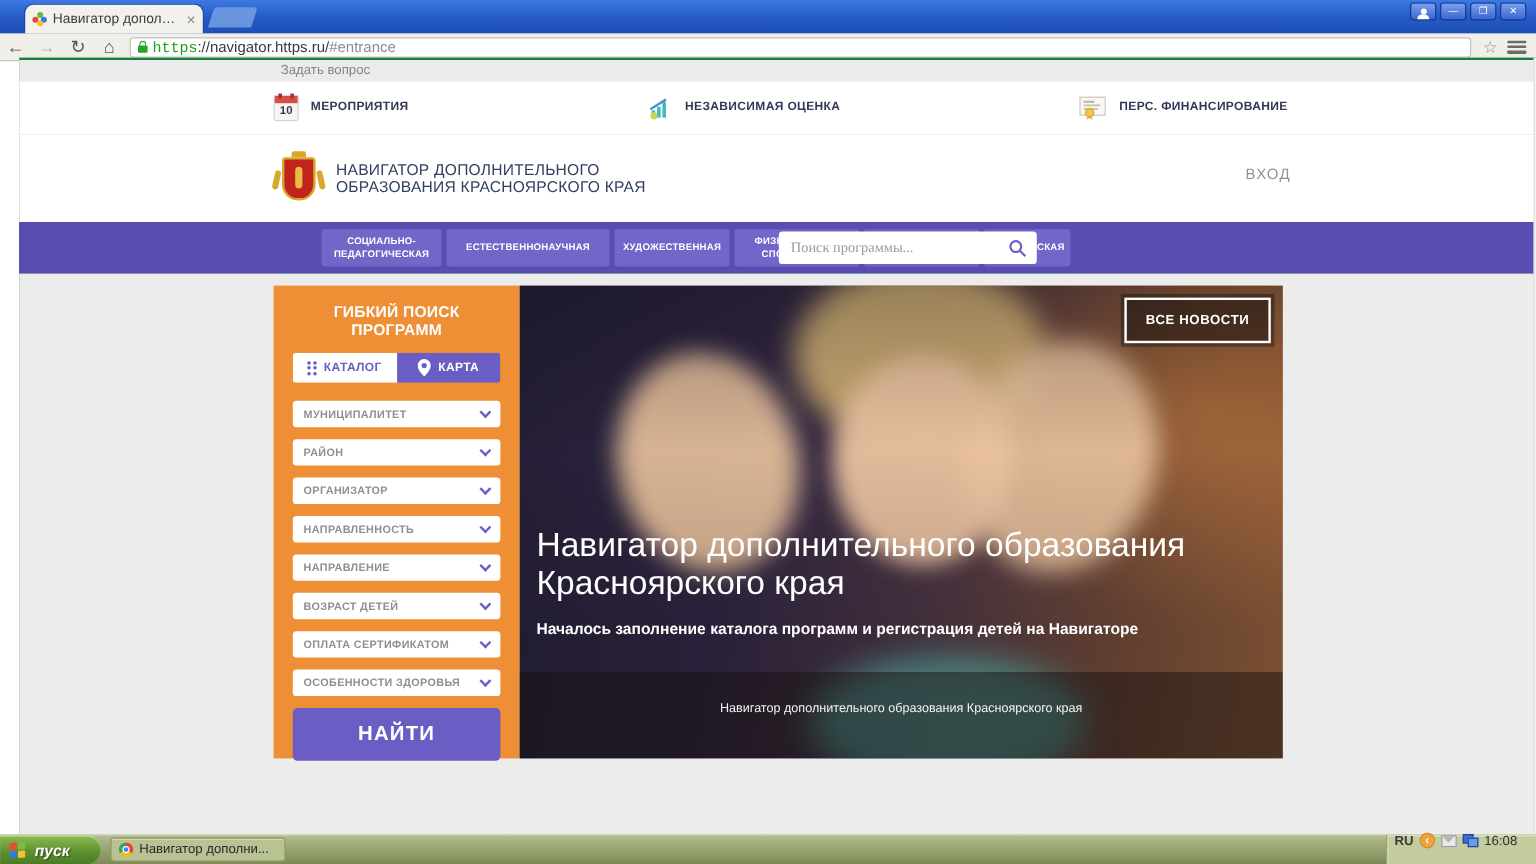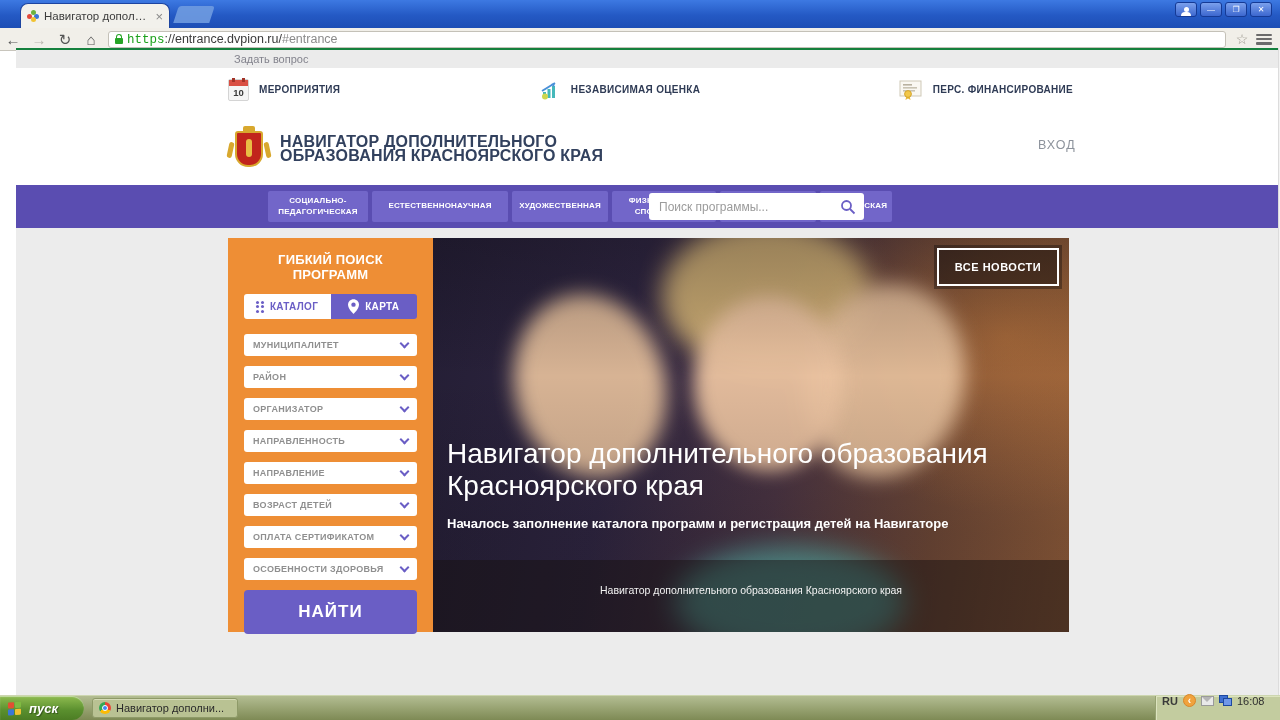--- a/index.html
+++ b/index.html
@@ -73,34 +73,34 @@
   .shield{position:absolute;left:7px;top:5px;width:28px;height:36px;background:#c1241c;
     border:2px solid #d8a82e;border-radius:3px 3px 13px 13px;box-sizing:border-box;}
   .shield i{position:absolute;left:9px;top:6px;width:6px;height:18px;background:#e9bd44;border-radius:3px;}
   .crown{position:absolute;left:15px;top:0;width:12px;height:5px;background:#d8a82e;
     border-radius:2px 2px 0 0;}
   .leaf{position:absolute;top:16px;width:5px;height:16px;background:#d8a82e;border-radius:4px;}
   .leaf.l{left:0;transform:rotate(12deg);} .leaf.r{right:0;transform:rotate(-12deg);}
 
   .logorow{left:0;top:64px;width:1280px;height:73px;background:#fff;border-bottom:1px solid #e8e8e8;}
   .brand{position:absolute;left:212px;top:14px;display:flex;align-items:center;gap:10px;}
-  .site-title{font-size:16px;font-weight:bold;color:#32415e;line-height:14px;letter-spacing:.2px;}
+  .site-title{font-size:13px;font-weight:normal;color:#32415e;line-height:14px;letter-spacing:.2px;}
   .login{position:absolute;left:1022px;top:26px;font-size:12.5px;color:#8d939c;letter-spacing:1px;}
 
   
   .catbar{left:0;top:137px;width:1280px;height:43px;background:#5a4db1;}
   .cats{position:absolute;left:212px;top:6px;display:flex;gap:4px;}
   .catbtn{background:#7266c9;border-radius:2px;color:#fff;font-size:8px;font-weight:bold;
     letter-spacing:.2px;display:flex;flex-direction:column;align-items:center;justify-content:center;
     height:31px;line-height:1.3;text-align:center;box-sizing:border-box;}
   .w1{width:100px;margin-left:40px;} .w2{width:136px;} .w3{width:96px;} .w4{width:104px;} .w5{width:96px;} .w6{width:72px;}
   .searchbox{position:absolute;left:633px;top:8px;width:215px;height:27px;background:#fff;
     border-radius:3px;display:flex;align-items:center;box-sizing:border-box;padding:0 8px;}
   .searchbox input{flex:1;border:none;outline:none;font-size:12px;color:#444;
-    font-family:Liberation Sans, sans-serif;background:transparent;}
+    font-family:Liberation Serif, serif;background:transparent;}
   .searchbox input::placeholder{color:#9b9b9b;}
 
   
   .main{left:0;top:180px;width:1280px;height:467px;background:#ececec;}
 
   .sidebar{position:absolute;left:212px;top:10px;width:205px;height:394px;background:#ee8e35;
     box-sizing:border-box;padding:12px 16px;}
   .sb-title{font-size:13px;font-weight:bold;color:#fff;letter-spacing:.2px;text-align:center;margin-top:2px;}
   .toggle{margin-top:12px;height:25px;border-radius:3px;overflow:hidden;display:flex;}
   .tg{flex:1;display:flex;align-items:center;justify-content:center;gap:6px;
@@ -217,21 +217,21 @@
   </div>
 </div>
 
 <div class="abs toolbar">
   <span class="navbtn">←</span>
   <span class="navbtn disabled">→</span>
   <span class="navbtn">↻</span>
   <span class="navbtn">⌂</span>
   <div class="omnibox">
     <span class="lock"></span>
-    <span class="url"><span class="scheme">https</span><span class="path">://entrance.dvpion.ru/</span><span class="frag">#entrance</span></span>
+    <span class="url"><span class="scheme">https</span><span class="path">://navigator.https.ru/</span><span class="frag">#entrance</span></span>
   </div>
   <span class="star">☆</span>
   <span class="menu-icon">
       <i></i>
       <i></i>
       <i></i>
     </span>
 </div>
 
 <div class="abs page">

